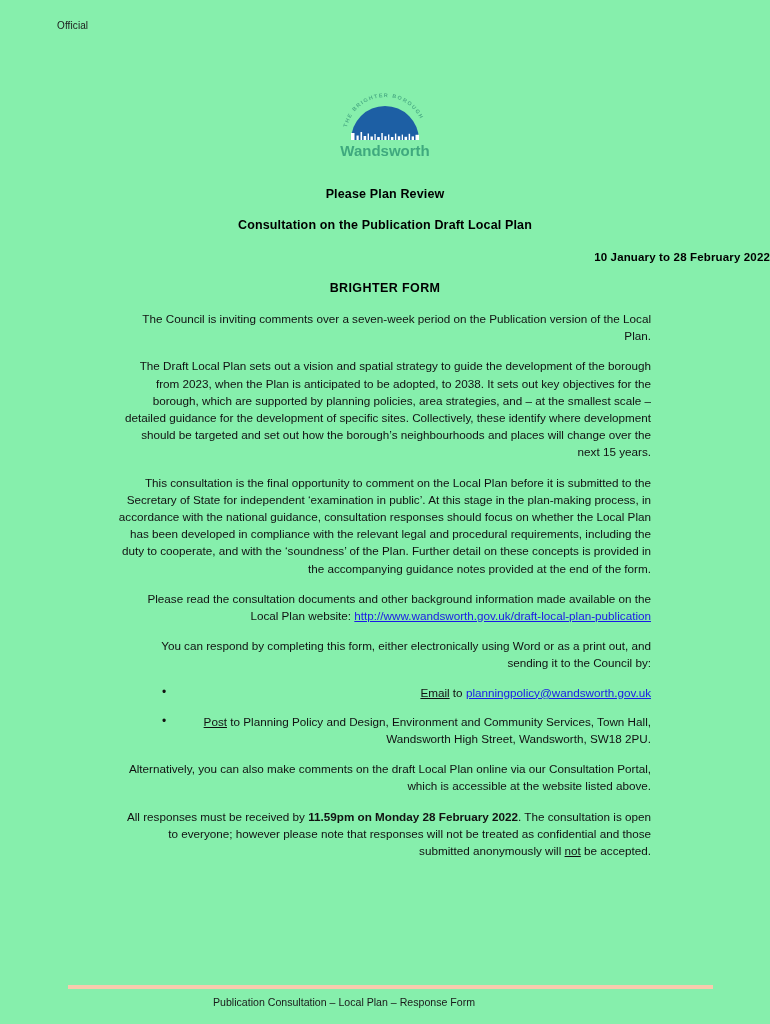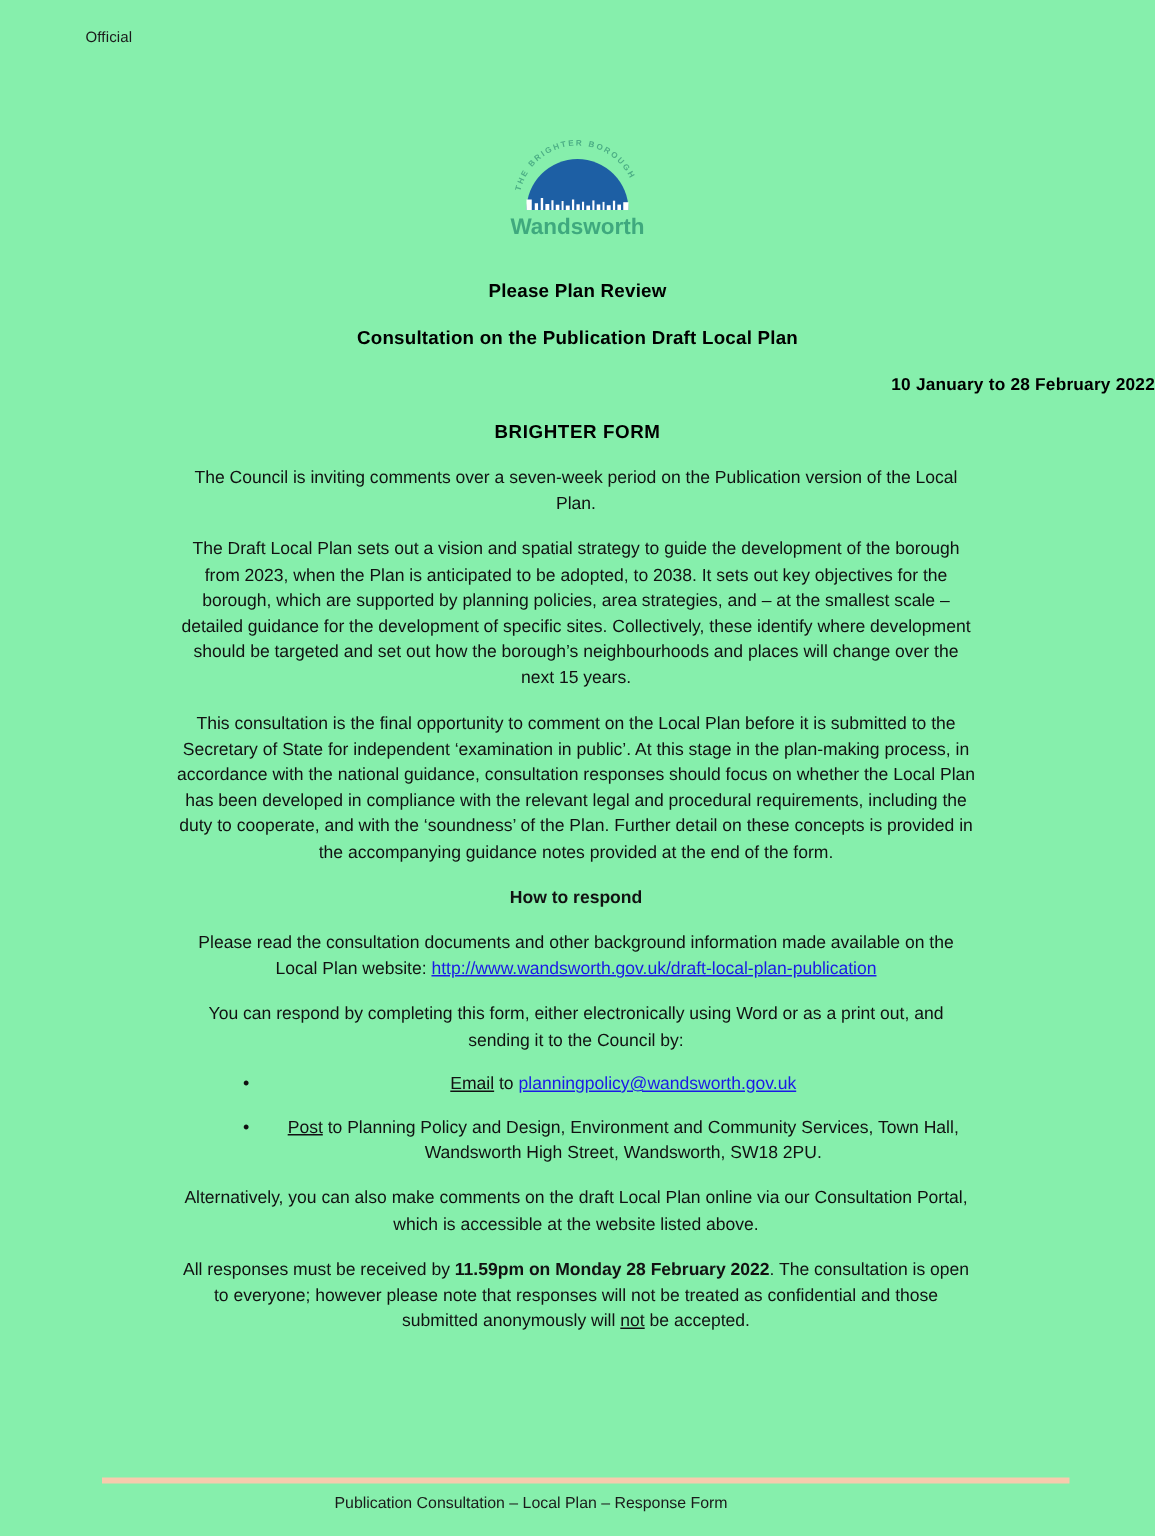--- a/index.html
+++ b/index.html
@@ -74,21 +74,21 @@
 
   
   .body-copy {
     position: absolute;
     left: 117px;
     top: 310px;
     width: 534px;
     font-size: 11.7px;
     line-height: 17.2px;
     color: #111111;
-    text-align: center;
+    text-align: right;
   }
   .body-copy p {
     margin: 0 0 13px 0;
   }
   .body-copy p.tight { margin-bottom: 12px; }
 
   .section-head {
     font-weight: bold;
     font-size: 11.7px;
     margin: 0 0 13px 0;
@@ -125,21 +125,21 @@
   .footer-rule {
     position: absolute;
     left: 68px;
     top: 985px;
     width: 645px;
     height: 4px;
     background: #f8cbad;
   }
   .footer-text {
     position: absolute;
-    left: 10px;
+    left: 0;
     top: 995px;
     width: 688px;
     text-align: center;
     font-size: 10.6px;
     line-height: 14px;
     color: #1a1a1a;
   }
 </style>
 </head>
 <body>
@@ -201,21 +201,20 @@
   </div>
 
   <div class="body-copy">
 
     <p>The Council is inviting comments over a seven-week period on the Publication version of the Local Plan.</p>
 
     <p>The Draft Local Plan sets out a vision and spatial strategy to guide the development of the borough from 2023, when the Plan is anticipated to be adopted, to 2038.  It sets out key objectives for the borough, which are supported by planning policies, area strategies, and – at the smallest scale – detailed guidance for the development of specific sites.  Collectively, these identify where development should be targeted and set out how the borough’s neighbourhoods and places will change over the next 15 years.</p>
 
     <p>This consultation is the final opportunity to comment on the Local Plan before it is submitted to the Secretary of State for independent ‘examination in public’.  At this stage in the plan-making process, in accordance with the national guidance, consultation responses should focus on whether the Local Plan has been developed in compliance with the relevant legal and procedural requirements, including the duty to cooperate, and with the ‘soundness’ of the Plan.  Further detail on these concepts is provided in the accompanying guidance notes provided at the end of the form.</p>
 
-    <div class="section-head">How to respond</div>
 
     <p><span>Please read the consultation documents and other background information made available on the Local Plan website: </span><a class="doclink" href="#">http://www.wandsworth.gov.uk/draft-local-plan-publication</a></p>
 
     <p class="tight">You can respond by completing this form, either electronically using Word or as a print out, and sending it to the Council by:</p>
 
     <ul class="respond-list">
       <li>
         <span class="bullet-dot">•</span><span class="u">Email</span><span> to </span><a class="doclink" href="#">planningpolicy@wandsworth.gov.uk</a>
       </li>
       <li>

